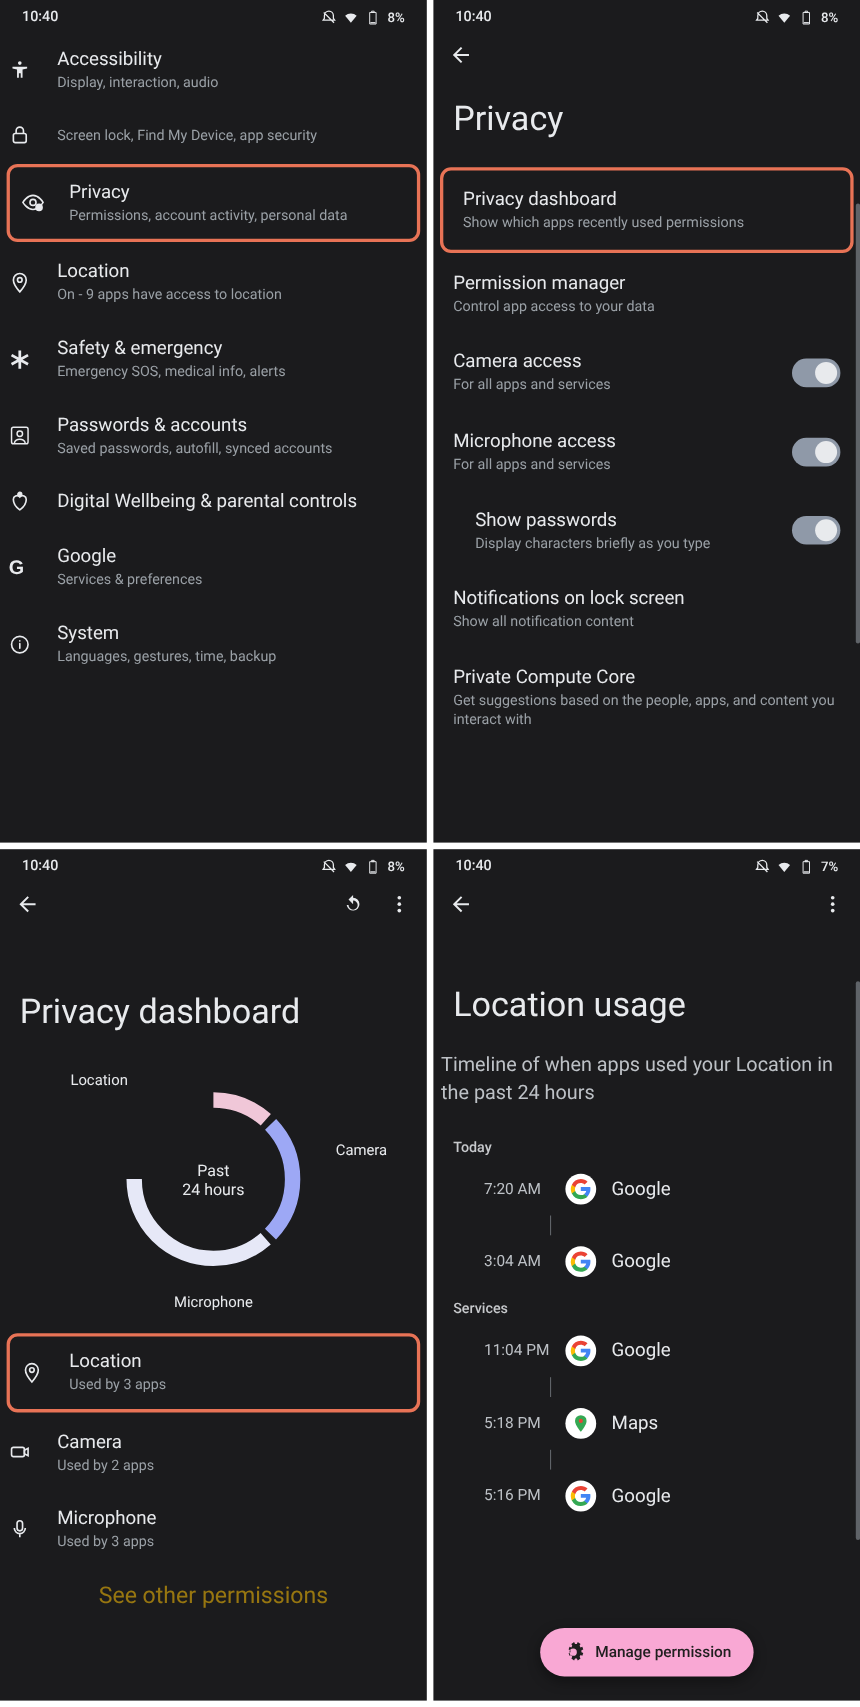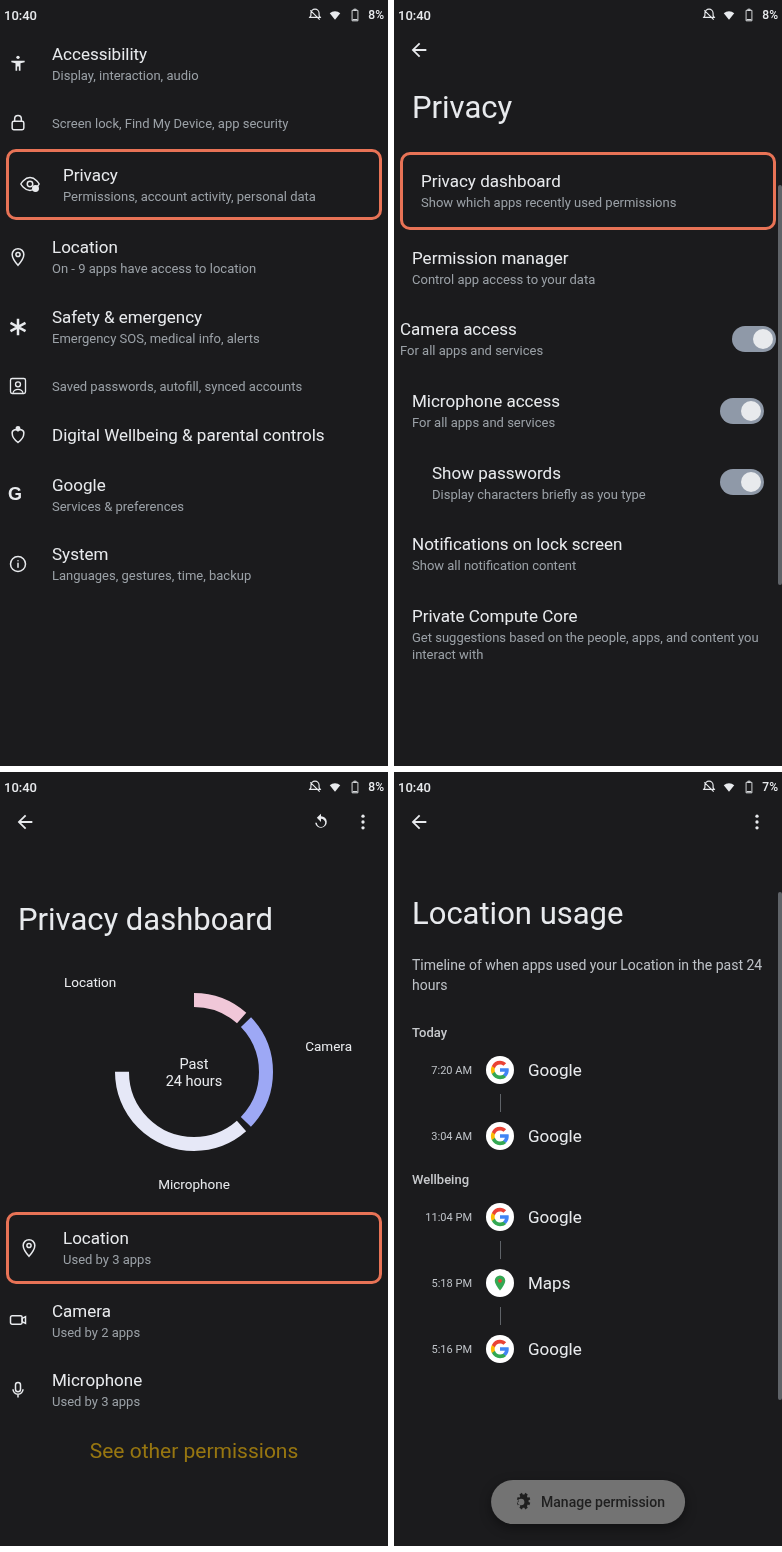--- a/index.html
+++ b/index.html
@@ -14,22 +14,22 @@
   }
   .screen {
     background: #1b1b1d;
     color: #e8eaed;
     position: relative;
     overflow: hidden;
   }
   .status-bar {
     display: flex;
     justify-content: space-between;
-    align-items: flex-start;
-    padding: 8px 4px 6px;
+    align-items: center;
+    padding: 8px 20px 6px;
     font-size: 13px;
     font-weight: 500;
   }
   .status-right { display: flex; align-items: center; gap: 6px; }
   .status-right svg { width: 14px; height: 14px; fill: #e8eaed; }
   .batt-text { font-size: 12px; }
   .app-bar {
     display: flex;
     align-items: center;
     gap: 20px;
@@ -76,38 +76,38 @@
     background: #e8eaed; position: absolute; top: 3px; right: 3px;
   }
   .section-label {
     font-size: 13px; color: #c7c9cc; font-weight: 500;
     padding: 12px 18px 6px;
   }
   .timeline-row {
     display: flex; align-items: center; gap: 14px;
     padding: 10px 18px;
   }
-  .time-col { width: 60px; font-size: 11px; color: #bdc1c6; text-align: right; }
+  .time-col { width: 60px; font-size: 14px; color: #bdc1c6; text-align: left; margin-left: 28px; }
   .app-icon {
     width: 28px; height: 28px; border-radius: 50%;
     background: #fff; display: flex; align-items:center; justify-content:center;
     font-size: 17px; font-weight: 700;
     flex-shrink:0;
   }
   .app-icon.google {
     background: #fff;
   }
   .app-name { font-size: 17px; }
   .connector { width: 28px; display:flex; justify-content:center; height:18px; margin-left: 92px; position:relative; }
   .connector::before { content:""; width:1px; height:100%; background:#5f6368; position:absolute; }
   .center-block { text-align:center; font-size:14.5px; color:#e8eaed; }
   .manage-chip {
     position: absolute;
     bottom: 22px; left: 50%; transform: translateX(-50%);
-    background: #737373; color: #1f1f1f;
+    background: #f9a8d4; color: #1f1f1f;
     border-radius: 30px;
     padding: 12px 20px;
     display: flex; align-items: center; gap: 10px;
     font-size: 14px; font-weight: 500;
     box-shadow: 0 4px 12px rgba(0,0,0,0.4);
   }
   .donut-wrap { display:flex; flex-direction:column; align-items:center; padding: 4px 0 18px; position:relative; }
   .donut-labels { position:absolute; inset:0; }
   .donut-lbl { position:absolute; font-size:13.5px; }
   .see-other { text-align:center; font-size:21px; color:#eab308; opacity:0.6; padding: 14px 0 2px;}
@@ -196,20 +196,21 @@
       </div>
       <div class="list-row">
         <div class="icon-slot">
           <svg viewBox="0 0 24 24" width="20" height="20" fill="none" stroke="#e8eaed" stroke-width="1.6">
             <rect x="3" y="3" width="18" height="18" rx="2"></rect>
             <circle cx="12" cy="10" r="3"></circle>
             <path d="M6 20c1-3 4-4 6-4s5 1 6 4"></path>
           </svg>
         </div>
         <div class="texts">
+          <div class="title">Passwords &amp; accounts</div>
           <div class="subtitle">Saved passwords, autofill, synced accounts</div>
         </div>
       </div>
       <div class="list-row">
         <div class="icon-slot">
           <svg viewBox="0 0 24 24" width="20" height="20" fill="none" stroke="#e8eaed" stroke-width="1.8">
             <path d="M12 21s-7-5-7-11a4 4 0 0 1 7-3 4 4 0 0 1 7 3c0 6-7 11-7 11z"></path>
             <circle cx="12" cy="4" r="2" fill="#e8eaed"></circle>
           </svg>
         </div>
@@ -272,21 +273,21 @@
           <div class="title">Privacy dashboard</div>
           <div class="subtitle">Show which apps recently used permissions</div>
         </div>
       </div>
       <div class="list-row" style="padding: 15px 18px;">
         <div class="texts">
           <div class="title">Permission manager</div>
           <div class="subtitle">Control app access to your data</div>
         </div>
       </div>
-      <div class="list-row" style="padding: 15px 6px;">
+      <div class="list-row" style="padding: 15px 18px;">
         <div class="texts">
           <div class="title">Camera access</div>
           <div class="subtitle">For all apps and services</div>
         </div>
         <div class="switch"></div>
       </div>
       <div class="list-row" style="padding: 15px 18px;">
         <div class="texts">
           <div class="title">Microphone access</div>
           <div class="subtitle">For all apps and services</div>
@@ -439,21 +440,21 @@
     <div class="spacer"></div>
     <div class="iconbtn">
       <svg viewBox="0 0 24 24" width="20" height="20">
           <circle cx="12" cy="5" r="2" fill="#e8eaed"></circle>
           <circle cx="12" cy="12" r="2" fill="#e8eaed"></circle>
           <circle cx="12" cy="19" r="2" fill="#e8eaed"></circle>
         </svg>
     </div>
   </div>
   <div class="page-title big" style="padding:54px 18px 24px">Location usage</div>
-  <div style="padding:0 18px 18px; font-size:14px; color:#bdc1c6; line-height:1.4">Timeline of when apps used your Location in the past 24 hours</div>
+  <div style="padding:0 7px 18px; font-size:18px; color:#bdc1c6; line-height:1.4">Timeline of when apps used your Location in the past 24 hours</div>
 
   <div id="s4-timeline">
       <div class="section-label">Today</div>
       <div class="timeline-row">
         <div class="time-col">7:20 AM</div>
         <div class="app-icon google">
           <svg viewBox="0 0 48 48" width="20" height="20">
             <path fill="#4285F4" d="M45 24c0-1.5-.1-3-.4-4.4H24v8.3h11.8a10 10 0 0 1-4.4 6.6v5.5h7.1C42.7 36 45 30.5 45 24z"></path>
             <path fill="#34A853" d="M24 46c6 0 11-2 14.6-5.4l-7.1-5.5c-2 1.3-4.5 2-7.5 2a13 13 0 0 1-12.2-9H4.5v5.6A22 22 0 0 0 24 46z"></path>
             <path fill="#FBBC05" d="M11.8 28.1a13 13 0 0 1 0-8.2v-5.6H4.5a22 22 0 0 0 0 19.4l7.3-5.6z"></path>
@@ -468,21 +469,21 @@
         <div class="app-icon google">
           <svg viewBox="0 0 48 48" width="20" height="20">
             <path fill="#4285F4" d="M45 24c0-1.5-.1-3-.4-4.4H24v8.3h11.8a10 10 0 0 1-4.4 6.6v5.5h7.1C42.7 36 45 30.5 45 24z"></path>
             <path fill="#34A853" d="M24 46c6 0 11-2 14.6-5.4l-7.1-5.5c-2 1.3-4.5 2-7.5 2a13 13 0 0 1-12.2-9H4.5v5.6A22 22 0 0 0 24 46z"></path>
             <path fill="#FBBC05" d="M11.8 28.1a13 13 0 0 1 0-8.2v-5.6H4.5a22 22 0 0 0 0 19.4l7.3-5.6z"></path>
             <path fill="#EA4335" d="M24 10.7c3.2 0 6.1 1.1 8.4 3.3l6.3-6.3C35 4.2 30 2 24 2A22 22 0 0 0 4.5 14.3l7.3 5.6A13 13 0 0 1 24 10.7z"></path>
           </svg>
         </div>
         <div class="app-name">Google</div>
       </div>
-      <div class="section-label">Wellbeing</div>
+      <div class="section-label">Services</div>
       <div class="timeline-row">
         <div class="time-col">11:04 PM</div>
         <div class="app-icon google">
           <svg viewBox="0 0 48 48" width="20" height="20">
             <path fill="#4285F4" d="M45 24c0-1.5-.1-3-.4-4.4H24v8.3h11.8a10 10 0 0 1-4.4 6.6v5.5h7.1C42.7 36 45 30.5 45 24z"></path>
             <path fill="#34A853" d="M24 46c6 0 11-2 14.6-5.4l-7.1-5.5c-2 1.3-4.5 2-7.5 2a13 13 0 0 1-12.2-9H4.5v5.6A22 22 0 0 0 24 46z"></path>
             <path fill="#FBBC05" d="M11.8 28.1a13 13 0 0 1 0-8.2v-5.6H4.5a22 22 0 0 0 0 19.4l7.3-5.6z"></path>
             <path fill="#EA4335" d="M24 10.7c3.2 0 6.1 1.1 8.4 3.3l6.3-6.3C35 4.2 30 2 24 2A22 22 0 0 0 4.5 14.3l7.3 5.6A13 13 0 0 1 24 10.7z"></path>
           </svg>
         </div>

